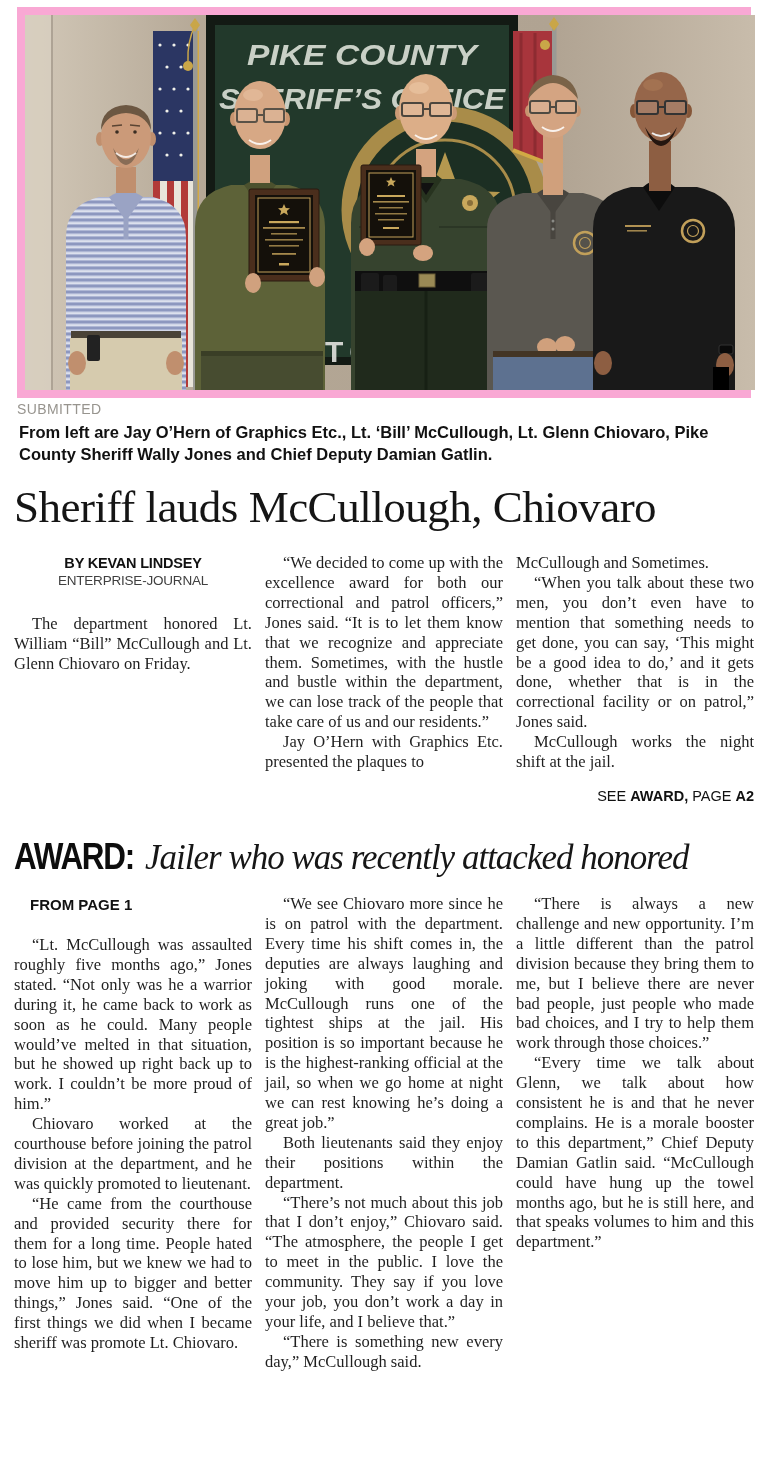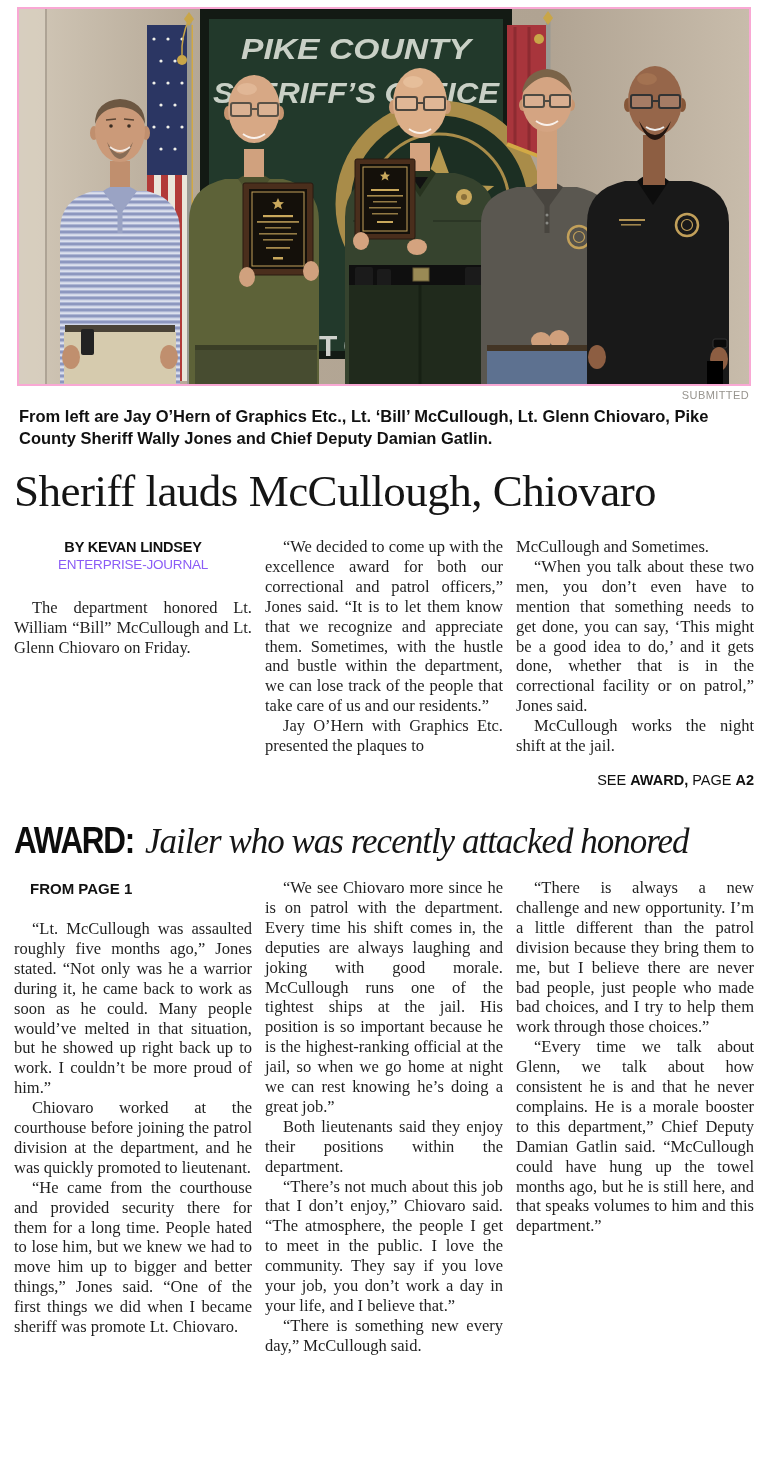--- a/index.html
+++ b/index.html
@@ -1,28 +1,28 @@
 <!DOCTYPE html>
 <html lang="en"><head>
 <meta charset="utf-8">
 <style>
   html,body{margin:0;padding:0;background:#fff;}
   body{width:768px;height:1484px;overflow:hidden;font-family:"Liberation Serif",serif;color:#1c1c1c;}
   .page{padding:7px 14px 0;}
   .photo-wrap{margin:0 3px;}
-  .photo{border:2px solid #f9a8d4;line-height:0;}
+  .photo{border:8px solid #f9a8d4;line-height:0;}
   .photo svg{display:block;}
-  .credit{text-align:right;font-family:"Liberation Sans",sans-serif;font-size:11px;color:#97948e;letter-spacing:.4px;margin:3px 2px 0 0;}
+  .credit{text-align:left;font-family:"Liberation Sans",sans-serif;font-size:14px;color:#97948e;letter-spacing:.4px;margin:3px 2px 0 0;}
   .caption{font-family:"Liberation Sans",sans-serif;font-weight:bold;font-size:16.5px;line-height:22px;color:#111;margin:4px 2px 0;}
   h1.headline{font-family:"Liberation Serif",serif;font-weight:400;font-size:45px;line-height:1;letter-spacing:-.5px;margin:20px 0 0;white-space:nowrap;color:#151515;}
   .cols{display:flex;gap:13px;margin-top:23px;}
   .col{flex:1 1 0;min-width:0;}
   .byline{text-align:center;font-family:"Liberation Sans",sans-serif;margin:2px 0 26px;}
   .byline-name{font-weight:bold;font-size:14.5px;letter-spacing:-.2px;color:#111;}
-  .byline-org{font-size:13.5px;color:#8b5cf6;margin-top:2px;letter-spacing:-.2px;}
+  .byline-org{font-size:13.5px;color:#404040;margin-top:2px;letter-spacing:-.2px;}
   .body-text p{margin:0;text-indent:18px;text-align:justify;font-size:16.5px;line-height:19.9px;color:#1f1f1f;}
   .body-text p.noindent{text-indent:0;}
   .jump{text-align:right;font-family:"Liberation Sans",sans-serif;font-size:14.5px;margin-top:16px;color:#111;}
   .jump b{font-weight:bold;}
   .award-header{margin:32px 0 0;white-space:nowrap;}
   .kicker{display:inline-block;font-family:"Liberation Sans",sans-serif;font-weight:bold;font-size:37px;letter-spacing:-1.5px;transform:scaleX(.85);transform-origin:0 80%;margin-right:-14px;color:#0d0d0d;}
   .award-sub{display:inline-block;font-family:"Liberation Serif",serif;font-style:italic;font-size:35px;letter-spacing:-1px;color:#161616;}
   .from-page{font-family:"Liberation Sans",sans-serif;font-weight:bold;font-size:15px;margin:2px 16px 22px;color:#111;}
   .cols-2{margin-top:16px;}
 </style>

